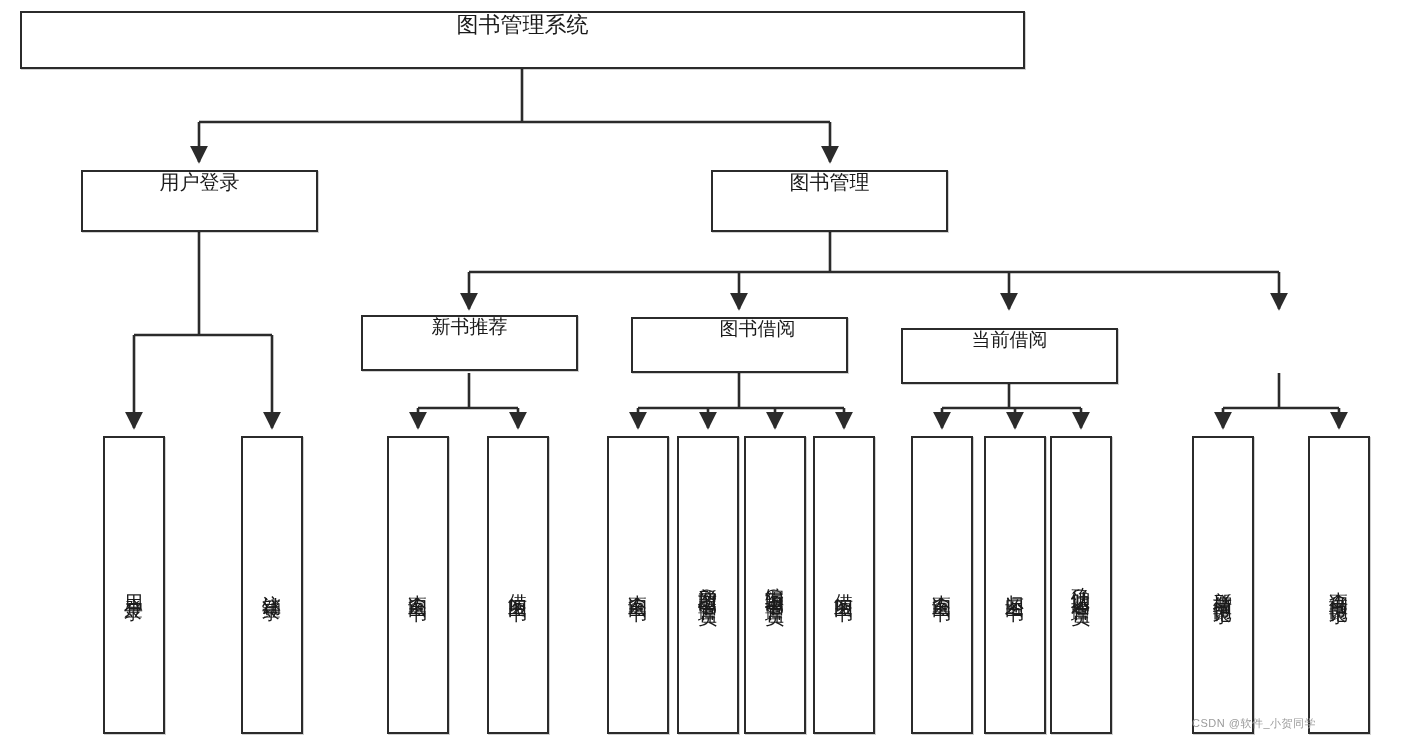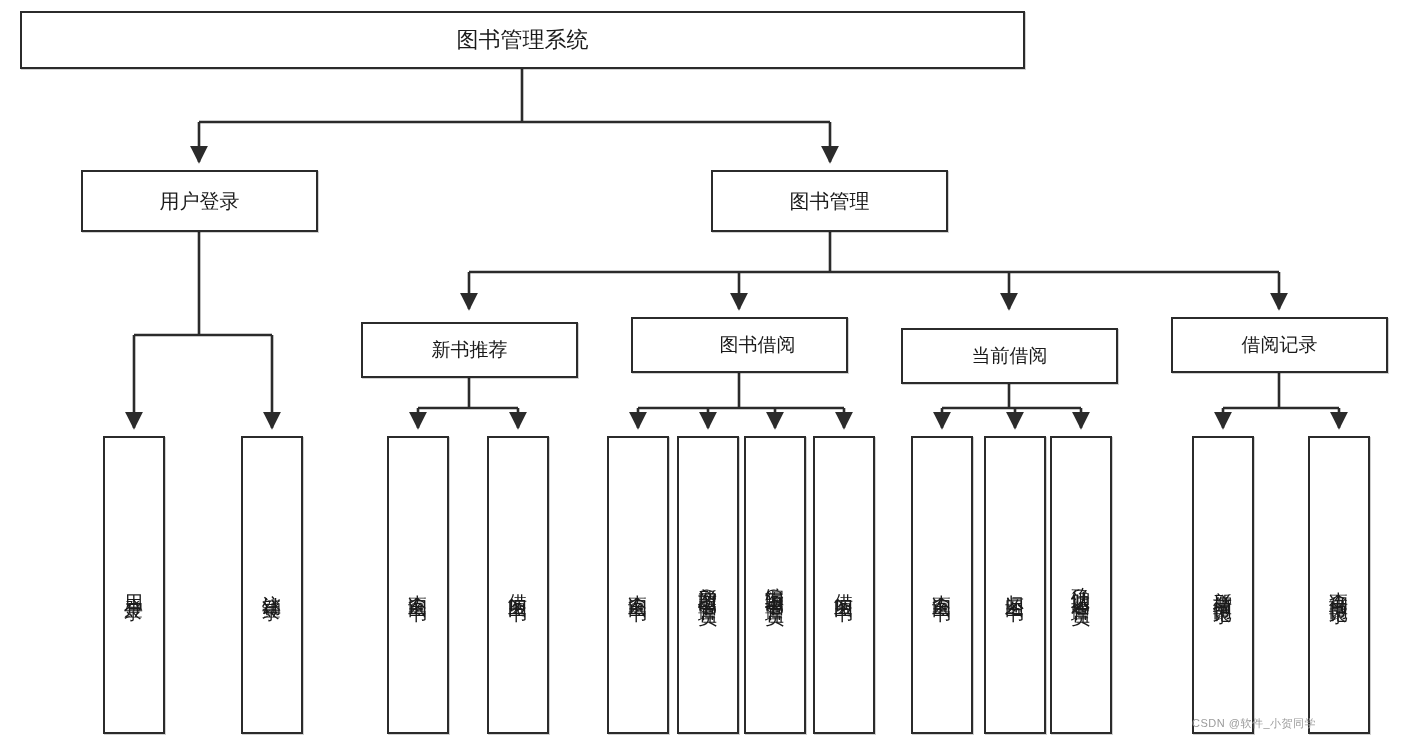--- a/index.html
+++ b/index.html
@@ -24,21 +24,21 @@
     width: 1405px;
     height: 747px;
     pointer-events: none;
   }
   .node {
     position: absolute;
     box-sizing: border-box;
     background: #ffffff;
     border: 2px solid #2b2b2b;
     display: flex;
-    align-items: center;
+    align-items: flex-start;
     justify-content: center;
     color: #1a1a1a;
     box-shadow: 1px 1px 0 rgba(0,0,0,0.18);
   }
   .node .label {
     display: block;
     text-align: center;
     line-height: 1.05;
     white-space: nowrap;
   }
@@ -129,31 +129,28 @@
     <span class="label">图书管理系统</span>
   </div>
 
   <div class="node level1" style="left:81px; top:170px; width:237px; height:62px;">
     <span class="label">用户登录</span>
   </div>
   <div class="node level1" style="left:711px; top:170px; width:237px; height:62px;">
     <span class="label">图书管理</span>
   </div>
 
-  <div class="node level2" style="left:361px; top:322px; width:217px; height:56px;">
+  <div class="node level2" style="left:361px; top:315px; width:217px; height:56px;">
     <span class="label">新书推荐</span>
   </div>
   <div class="node level2" style="left:631px; top:317px; width:217px; height:56px;padding-left:36px;">
     <span class="label">图书借阅</span>
   </div>
   <div class="node level2" style="left:901px; top:328px; width:217px; height:56px;">
     <span class="label">当前借阅</span>
-  </div>
-  <div class="node level2" style="left:1171px; top:317px; width:217px; height:56px;">
-    <span class="label">借阅记录</span>
   </div>
 
   <div class="node leaf" style="left:103px; top:436px; width:62px; height:298px;">
     <span class="label">用户登录</span>
   </div>
   <div class="node leaf" style="left:241px; top:436px; width:62px; height:298px;">
     <span class="label">注销登录</span>
   </div>
   <div class="node leaf" style="left:387px; top:436px; width:62px; height:298px;">
     <span class="label">查询图书</span>

